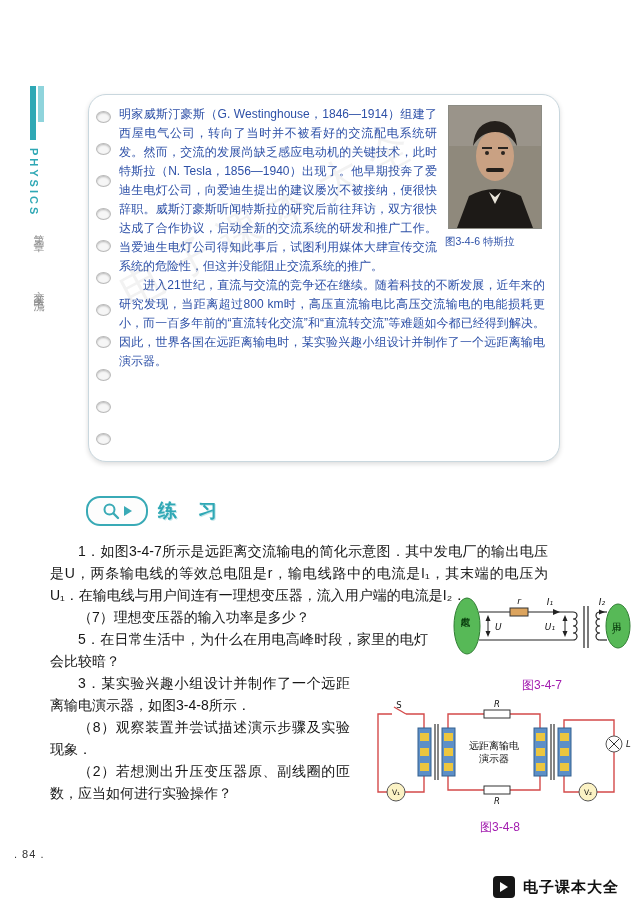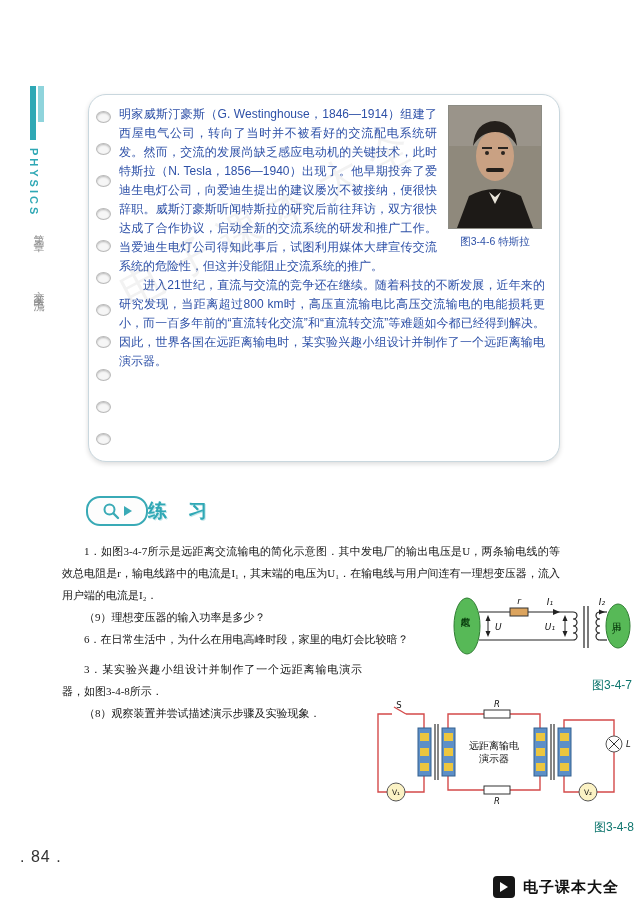--- a/index.html
+++ b/index.html
@@ -36,60 +36,60 @@
   .holes i {
     display:block; width:13px; height:10px; border-radius:50%;
     background:#f6f6f6; border:1px solid #b9b9b9;
     box-shadow:inset 0 1px 2px rgba(0,0,0,0.25);
   }
   .nb-content {
     position:absolute; left:30px; right:14px; top:10px; bottom:8px;
     font-size:12px; line-height:19px; color:#2d50a7; text-align:justify;
     overflow:hidden;
   }
-  .tesla { float:right; width:100px; margin:2px 0 2px 8px; text-align:center; }
+  .tesla { float:right; width:100px; margin:2px 0 2px 8px; text-align:left; }
   .tesla .photo {
     width:92px; height:122px; margin:0 auto;
     border:1px solid #8c8c84; background:#928c80;
   }
   .tesla figcaption { font-size:10.5px; color:#2d50a7; margin-top:3px; white-space:nowrap; }
   .nb-p { margin:0; text-indent:2em; }
   .nb-p.first { text-indent:0; }
   
-  .ex-header { position:absolute; left:86px; top:496px; display:flex; align-items:center; gap:0; }
+  .ex-header { position:absolute; left:86px; top:496px; display:flex; align-items:center; gap:10px; }
   .ex-badge {
     width:58px; height:26px; border:2px solid #39aab6; border-radius:14px;
     display:flex; align-items:center; justify-content:center; gap:4px; background:#fdfdfd;
   }
   .ex-badge .tail { width:0; height:0; border-left:8px solid #39aab6; border-top:5px solid transparent; border-bottom:5px solid transparent; }
   .ex-title {
     font-size:19px; font-weight:bold; color:#2fa8b5; letter-spacing:8px;
     text-shadow:1px 1px 0 rgba(47,168,181,0.30);
   }
   
   .ex-body {
-    position:absolute; left:62px; top:540px; width:498px;
-    font-size:11px; line-height:22px; color:#161616; text-align:justify;font-family:Liberation Serif, serif;
+    position:absolute; left:50px; top:540px; width:498px;
+    font-size:14px; line-height:22px; color:#161616; text-align:justify;
   }
   .ex-body p { margin:0; text-indent:2em; }
   .col-a { width:378px; }
-  .col-b { width:300px; margin-top:8px; }
+  .col-b { width:300px; margin-top:0; }
   
   .fig { position:absolute; }
   .fig347 { left:452px; top:586px; width:180px; }
   .fig348 { left:366px; top:700px; width:268px; }
-  .figcap { margin-top:3px; text-align:right; font-size:12px; color:#0f766e; }
+  .figcap { margin-top:3px; text-align:center; font-size:12px; color:#a21caf; }
   .vlabel {
     position:absolute; writing-mode:vertical-rl; text-orientation:upright;
     font-size:9.5px; color:#07380b; letter-spacing:1px; line-height:1;
   }
   .plant-label { left:9px;  top:23px; }
   .user-label  { left:160px; top:29px; }
   
-  .page-number { position:absolute; left:20px; top:848px; font-size:16px; color:#333; letter-spacing:1px; }
+  .page-number { position:absolute; left:14px; top:848px; font-size:11px; color:#333; letter-spacing:1px; }
   .brand { position:absolute; right:22px; top:876px; display:flex; align-items:center; gap:8px; }
   .brand-logo {
     width:22px; height:22px; background:#161616; border-radius:4px;
     display:flex; align-items:center; justify-content:center;
   }
   .brand-logo b { width:0; height:0; border-left:8px solid #fff; border-top:5px solid transparent; border-bottom:5px solid transparent; }
   .brand-text { font-size:15px; font-weight:bold; color:#111; letter-spacing:1px; }
   svg text { font-family:"DejaVu Sans","Liberation Sans",sans-serif; }
 </style>
 </head>
@@ -150,26 +150,27 @@
         <line x1="11.5" y1="11.5" x2="16" y2="16" stroke="#39aab6" stroke-width="2.4" stroke-linecap="round"></line>
       </svg>
       <span class="tail"></span>
     </span>
     <span class="ex-title">练 习</span>
   </div>
 
   <div class="ex-body">
     <p>1．如图3-4-7所示是远距离交流输电的简化示意图．其中发电厂的输出电压是U，两条输电线的等效总电阻是r，输电线路中的电流是I₁，其末端的电压为U₁．在输电线与用户间连有一理想变压器，流入用户端的电流是I₂．</p>
     <div class="col-a">
-      <p>（9）理想变压器的输入功率是多少？</p>
-      <p>6．在日常生活中，为什么在用电高峰时段，家里的电灯会比较暗？</p>
+      <p>（7）理想变压器的输入功率是多少？</p>
+      <p>5．在日常生活中，为什么在用电高峰时段，家里的电灯会比较暗？</p>
     </div>
     <div class="col-b">
       <p>3．某实验兴趣小组设计并制作了一个远距离输电演示器，如图3-4-8所示．</p>
       <p>（8）观察装置并尝试描述演示步骤及实验现象．</p>
+      <p>（2）若想测出升压变压器原、副线圈的匝数，应当如何进行实验操作？</p>
     </div>
   </div>
 
   <div class="fig fig347" style="position:absolute;">
     <svg width="180" height="84" viewBox="0 0 180 84">
       <ellipse cx="15" cy="40" rx="13" ry="28" fill="#57b957" stroke="#2f7d32"></ellipse>
       <ellipse cx="166" cy="40" rx="12" ry="22" fill="#57b957" stroke="#2f7d32"></ellipse>
       <line x1="27" y1="26" x2="121" y2="26" stroke="#222" stroke-width="1.2"></line>
       <line x1="27" y1="54" x2="121" y2="54" stroke="#222" stroke-width="1.2"></line>
       <line x1="148" y1="26" x2="155" y2="26" stroke="#222" stroke-width="1.2"></line>

